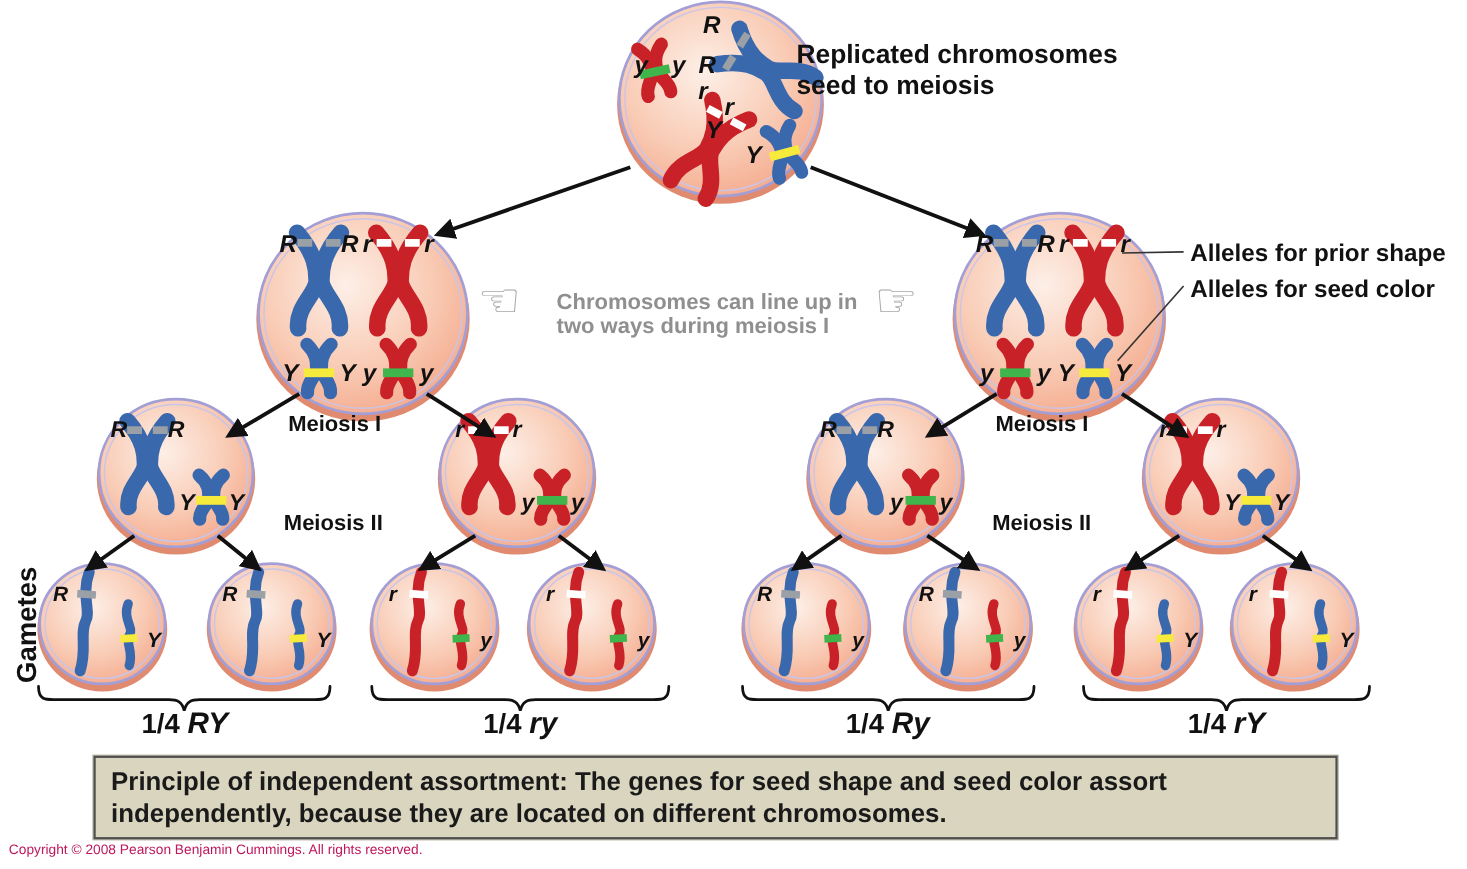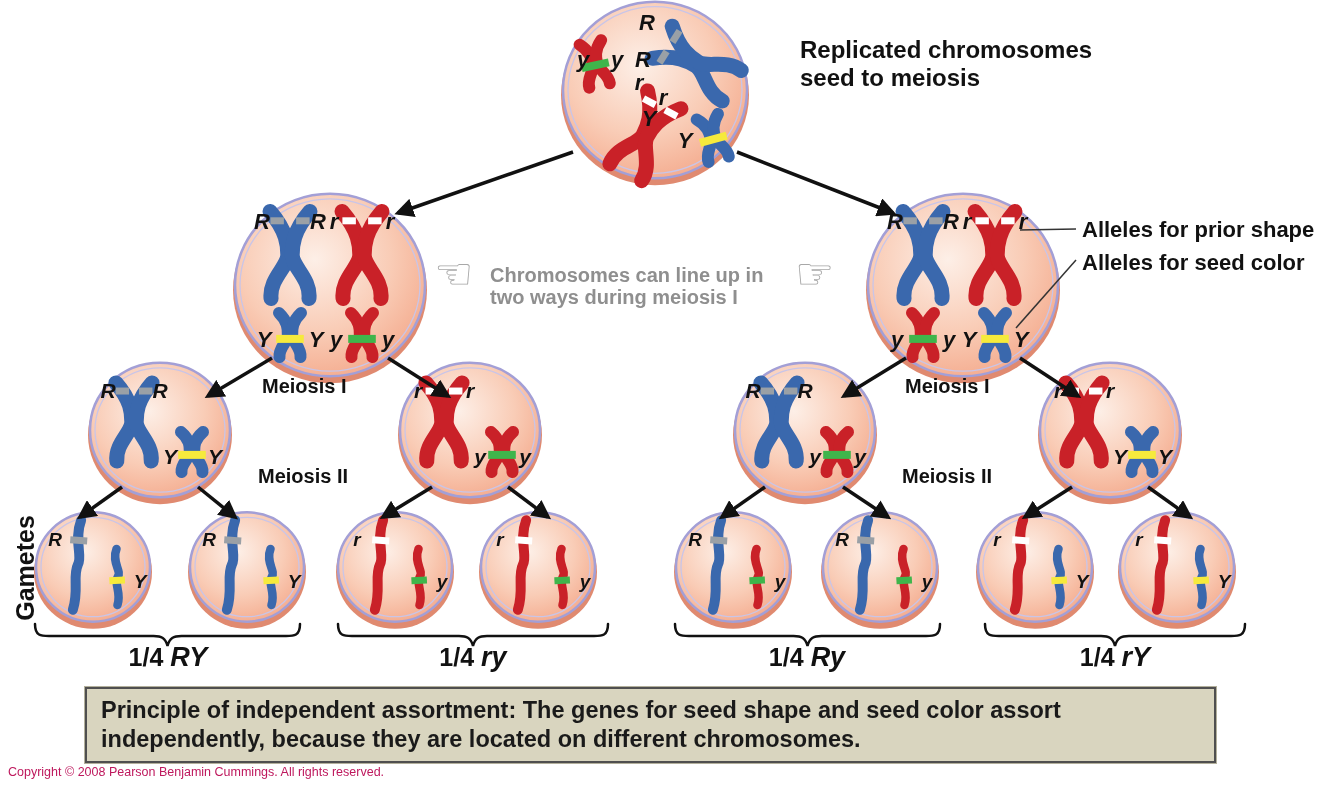--- a/index.html
+++ b/index.html
@@ -357,27 +357,27 @@
       <line x1="1072" y1="487" x2="1025" y2="517" stroke="#111111" stroke-width="3.5" marker-end="url(#arrow)"></line>
       <line x1="1148" y1="487" x2="1190" y2="517" stroke="#111111" stroke-width="3.5" marker-end="url(#arrow)"></line>
       <line x1="1076" y1="229" x2="1020" y2="230" stroke="#333" stroke-width="1.5"></line>
       <line x1="1076" y1="260" x2="1016" y2="328" stroke="#333" stroke-width="1.5"></line>
       <path d="M 35,624 C 35,636 41,636 49,636 L 153.5,636 C 161.5,636 165.5,638 167.5,646 C 169.5,638 173.5,636 181.5,636 L 286,636 C 294,636 300,636 300,624" fill="none" stroke="#111111" stroke-width="2.5" stroke-linecap="round"></path>
       <path d="M 338,624 C 338,636 344,636 352,636 L 459,636 C 467,636 471,638 473,646 C 475,638 479,636 487,636 L 594,636 C 602,636 608,636 608,624" fill="none" stroke="#111111" stroke-width="2.5" stroke-linecap="round"></path>
       <path d="M 675,624 C 675,636 681,636 689,636 L 793.5,636 C 801.5,636 805.5,638 807.5,646 C 809.5,638 813.5,636 821.5,636 L 926,636 C 934,636 940,636 940,624" fill="none" stroke="#111111" stroke-width="2.5" stroke-linecap="round"></path>
       <path d="M 985,624 C 985,636 991,636 999,636 L 1101,636 C 1109,636 1113,638 1115,646 C 1117,638 1121,636 1129,636 L 1231,636 C 1239,636 1245,636 1245,624" fill="none" stroke="#111111" stroke-width="2.5" stroke-linecap="round"></path>
     </svg>
 
-  <div class="ov bold24" style="left:800px;top:36px;">
+  <div class="ov bold24" style="left:724px;top:36px;">
     <div>Replicated chromosomes</div>
     <div>seed to meiosis</div>
   </div>
 
   <span class="hand" style="left:434px;top:252px;">☜</span>
-  <div class="ov gray-note" style="left:490px;top:264px;">
+  <div class="ov gray-note" style="left:506px;top:264px;">
     <div>Chromosomes can line up in</div>
     <div>two ways during meiosis I</div>
   </div>
   <span class="hand" style="left:795px;top:252px;">☞</span>
 
   <div class="ov allele-callout" style="left:1082px;top:218px;">Alleles for prior shape</div>
   <div class="ov allele-callout" style="left:1082px;top:251px;">Alleles for seed color</div>
 
   <div class="ov stage-label" style="left:262px;top:375px;">Meiosis I</div>
   <div class="ov stage-label" style="left:905px;top:375px;">Meiosis I</div>

